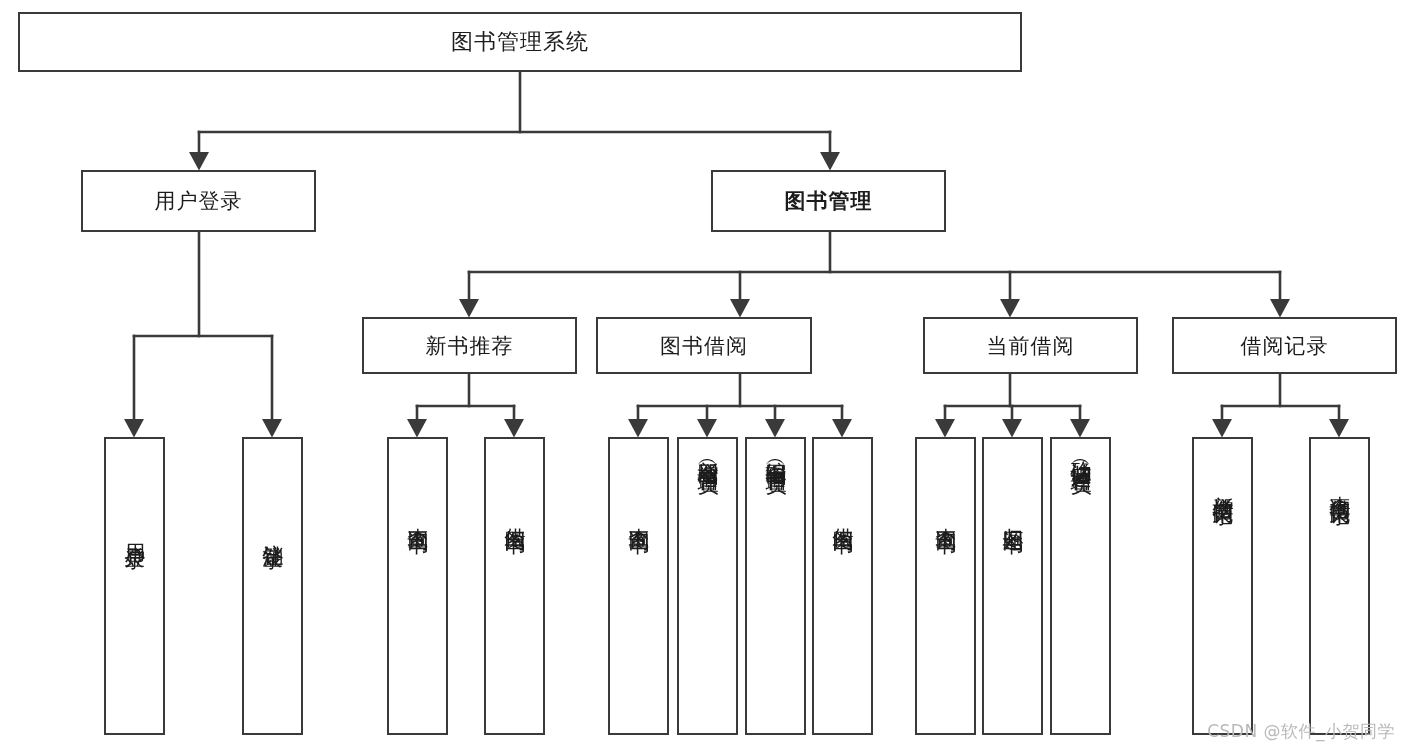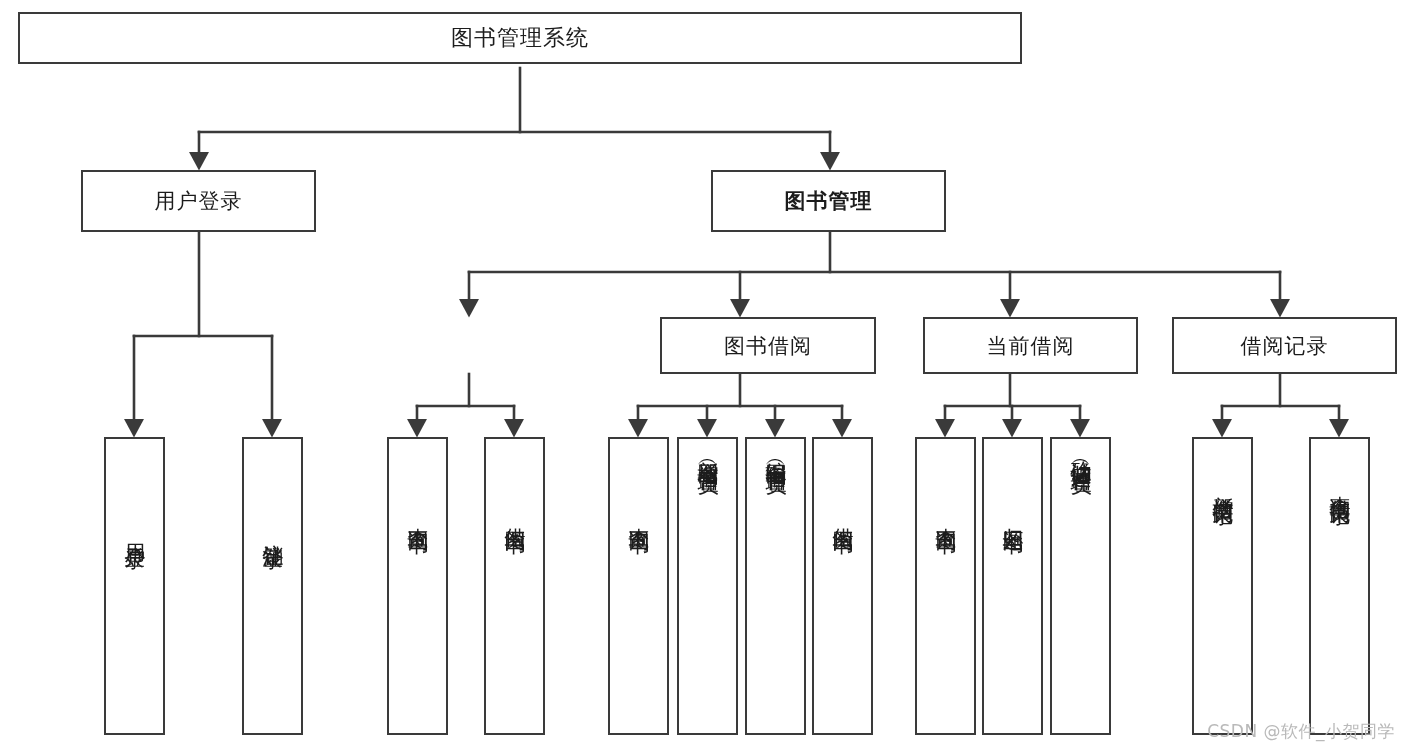--- a/index.html
+++ b/index.html
@@ -108,32 +108,35 @@
       <path d="M1012,406 L1012,427" marker-end="url(#arrowhead)"></path>
       <path d="M1080,406 L1080,427" marker-end="url(#arrowhead)"></path>
 
       <path d="M1280,374 L1280,406"></path>
       <path d="M1222,406 L1339,406"></path>
       <path d="M1222,406 L1222,427" marker-end="url(#arrowhead)"></path>
       <path d="M1339,406 L1339,427" marker-end="url(#arrowhead)"></path>
     </g>
   </svg>
 
-  <div class="node horiz root" style="left:18px;top:12px;width:1004px;height:52px;">
+  <div class="node horiz root" style="left:18px;top:12px;width:1004px;height:60px;">
     <span>图书管理系统</span>
   </div>
 
   <div class="node horiz" style="left:81px;top:170px;width:235px;height:62px;">
     <span>用户登录</span>
   </div>
   <div class="node horiz" style="left:711px;top:170px;width:235px;height:62px;font-weight:bold;">
     <span>图书管理</span>
   </div>
 
-  <div class="node horiz" style="left:660px;top:317px;width:216px;height:57px;">
+  <div class="node horiz" style="left:362px;top:317px;width:215px;height:57px;">
+    <span>新书推荐</span>
+  </div>
+  <div class="node horiz" style="left:596px;top:317px;width:216px;height:57px;">
     <span>图书借阅</span>
   </div>
   <div class="node horiz" style="left:903px;top:317px;width:215px;height:57px;margin-left:20px;">
     <span>当前借阅</span>
   </div>
   <div class="node horiz" style="left:1172px;top:317px;width:225px;height:57px;justify-content:center;">
     <span>借阅记录</span>
   </div>
 
   <div class="node leaf" style="left:104px;top:437px;width:61px;height:298px;padding-top:88px;">

